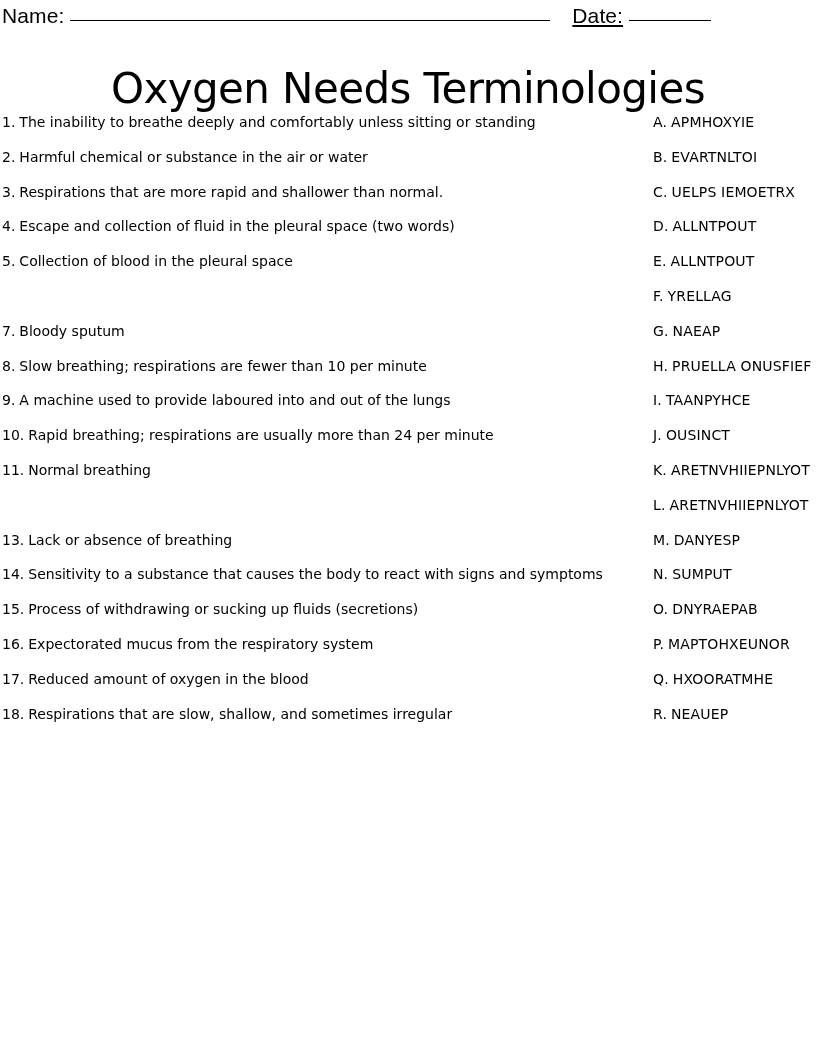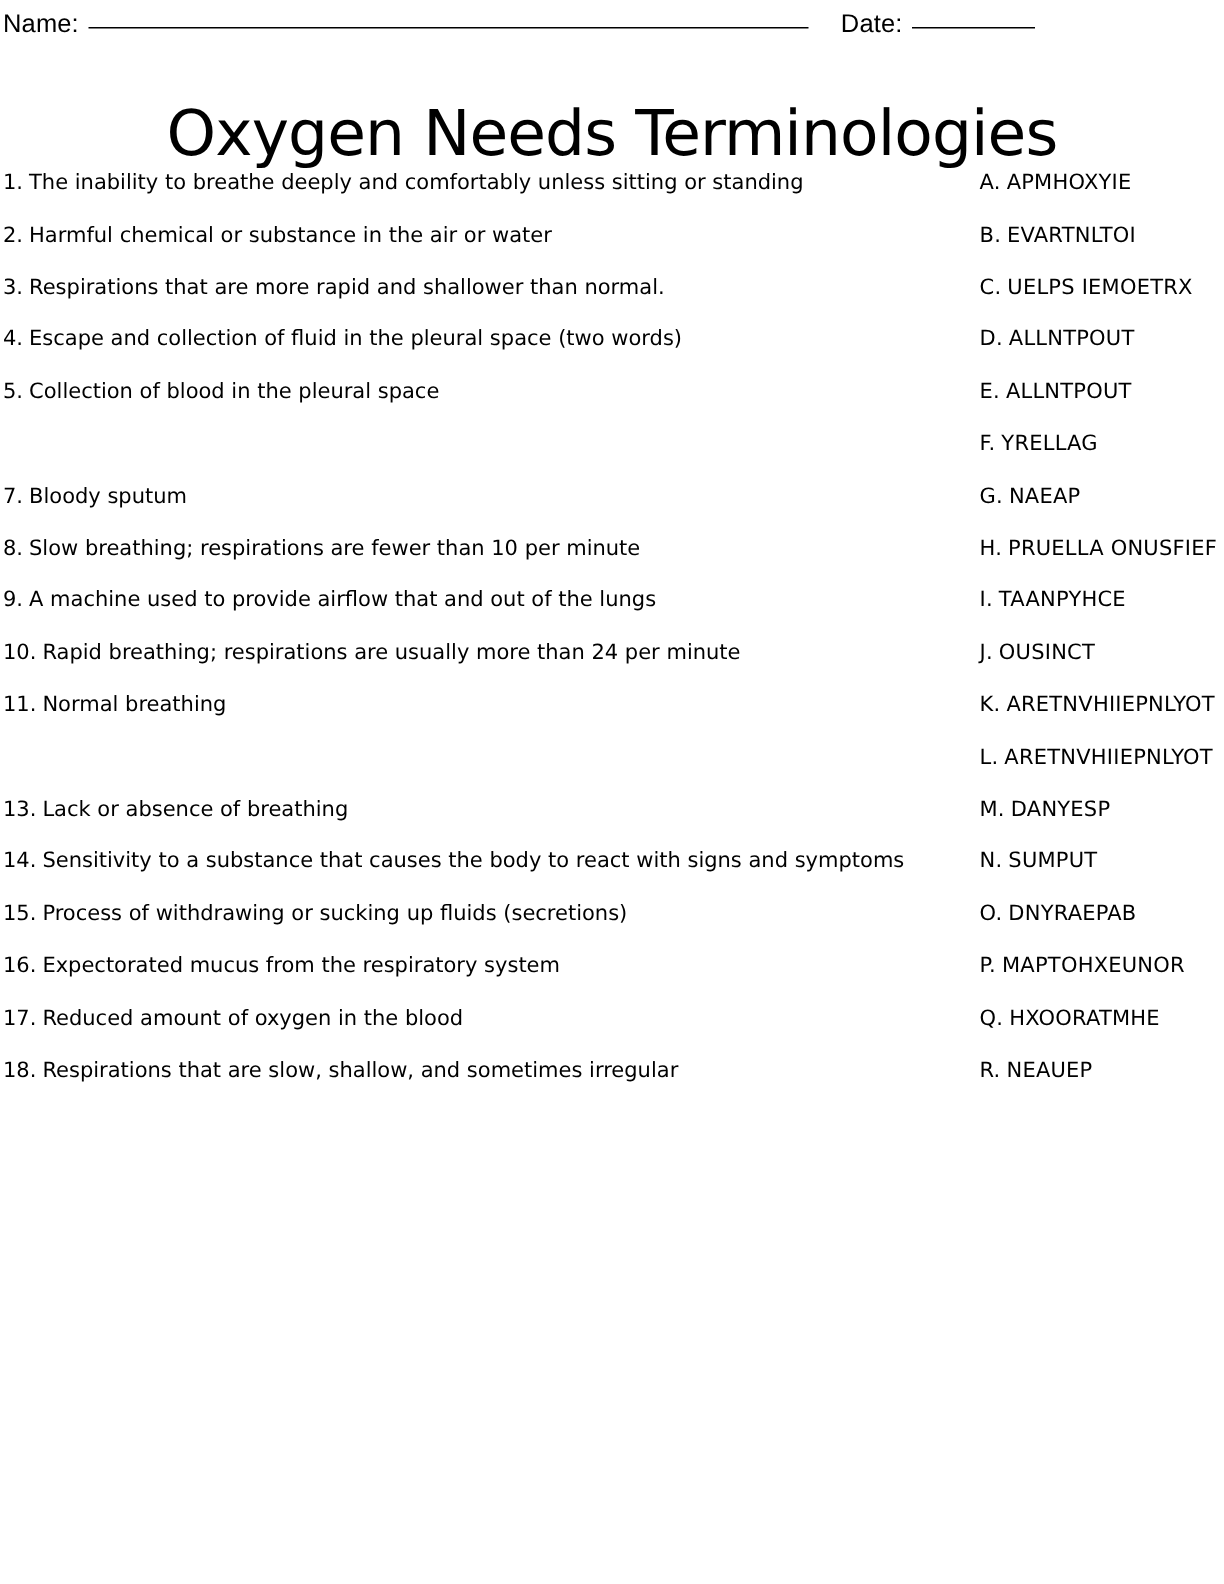--- a/index.html
+++ b/index.html
@@ -30,35 +30,35 @@
     font-family: "Liberation Sans", sans-serif;
     font-size: 19px;
     line-height: 1;
   }
   .field {
     display: flex;
     align-items: baseline;
     white-space: nowrap;
   }
   .field-label {
-    font-size: 17px;
+    font-size: 21px;
     letter-spacing: 0.1px;
   }
   .field-rule {
     display: inline-block;
     height: 1px;
     background: #000000;
     margin-left: 6px;
     position: relative;
     top: -2px;
   }
   .rule-name  { width: 480px; }
   .rule-date  { width: 82px; }
   .field-name { margin-left: 2px; }
-  .field-date { margin-left: 22px; }
+  .field-date { margin-left: 22px; text-decoration: underline; }
 
   
   .worksheet-title {
     position: absolute;
     left: 0;
     top: 30px;
     width: 816px;
     text-align: center;
     font-family: "DejaVu Sans", sans-serif;
     font-weight: 400;
@@ -147,21 +147,21 @@
     </div>
     <div class="qa-row">
       <div class="clue"><span class="marker">7.</span><span>Bloody sputum</span></div>
       <div class="answer"><span class="marker">G.</span><span>NAEAP</span></div>
     </div>
     <div class="qa-row">
       <div class="clue"><span class="marker">8.</span><span>Slow breathing; respirations are fewer than 10 per minute</span></div>
       <div class="answer"><span class="marker">H.</span><span>PRUELLA ONUSFIEF</span></div>
     </div>
     <div class="qa-row">
-      <div class="clue"><span class="marker">9.</span><span>A machine used to provide airflow that and out of the lungs</span></div>
+      <div class="clue"><span class="marker">9.</span><span>A machine used to provide laboured into and out of the lungs</span></div>
       <div class="answer"><span class="marker">I.</span><span>TAANPYHCE</span></div>
     </div>
     <div class="qa-row">
       <div class="clue"><span class="marker">10.</span><span>Rapid breathing; respirations are usually more than 24 per minute</span></div>
       <div class="answer"><span class="marker">J.</span><span>OUSINCT</span></div>
     </div>
     <div class="qa-row">
       <div class="clue"><span class="marker">11.</span><span>Normal breathing</span></div>
       <div class="answer"><span class="marker">K.</span><span>ARETNVHIIEPNLYOT</span></div>
     </div>

